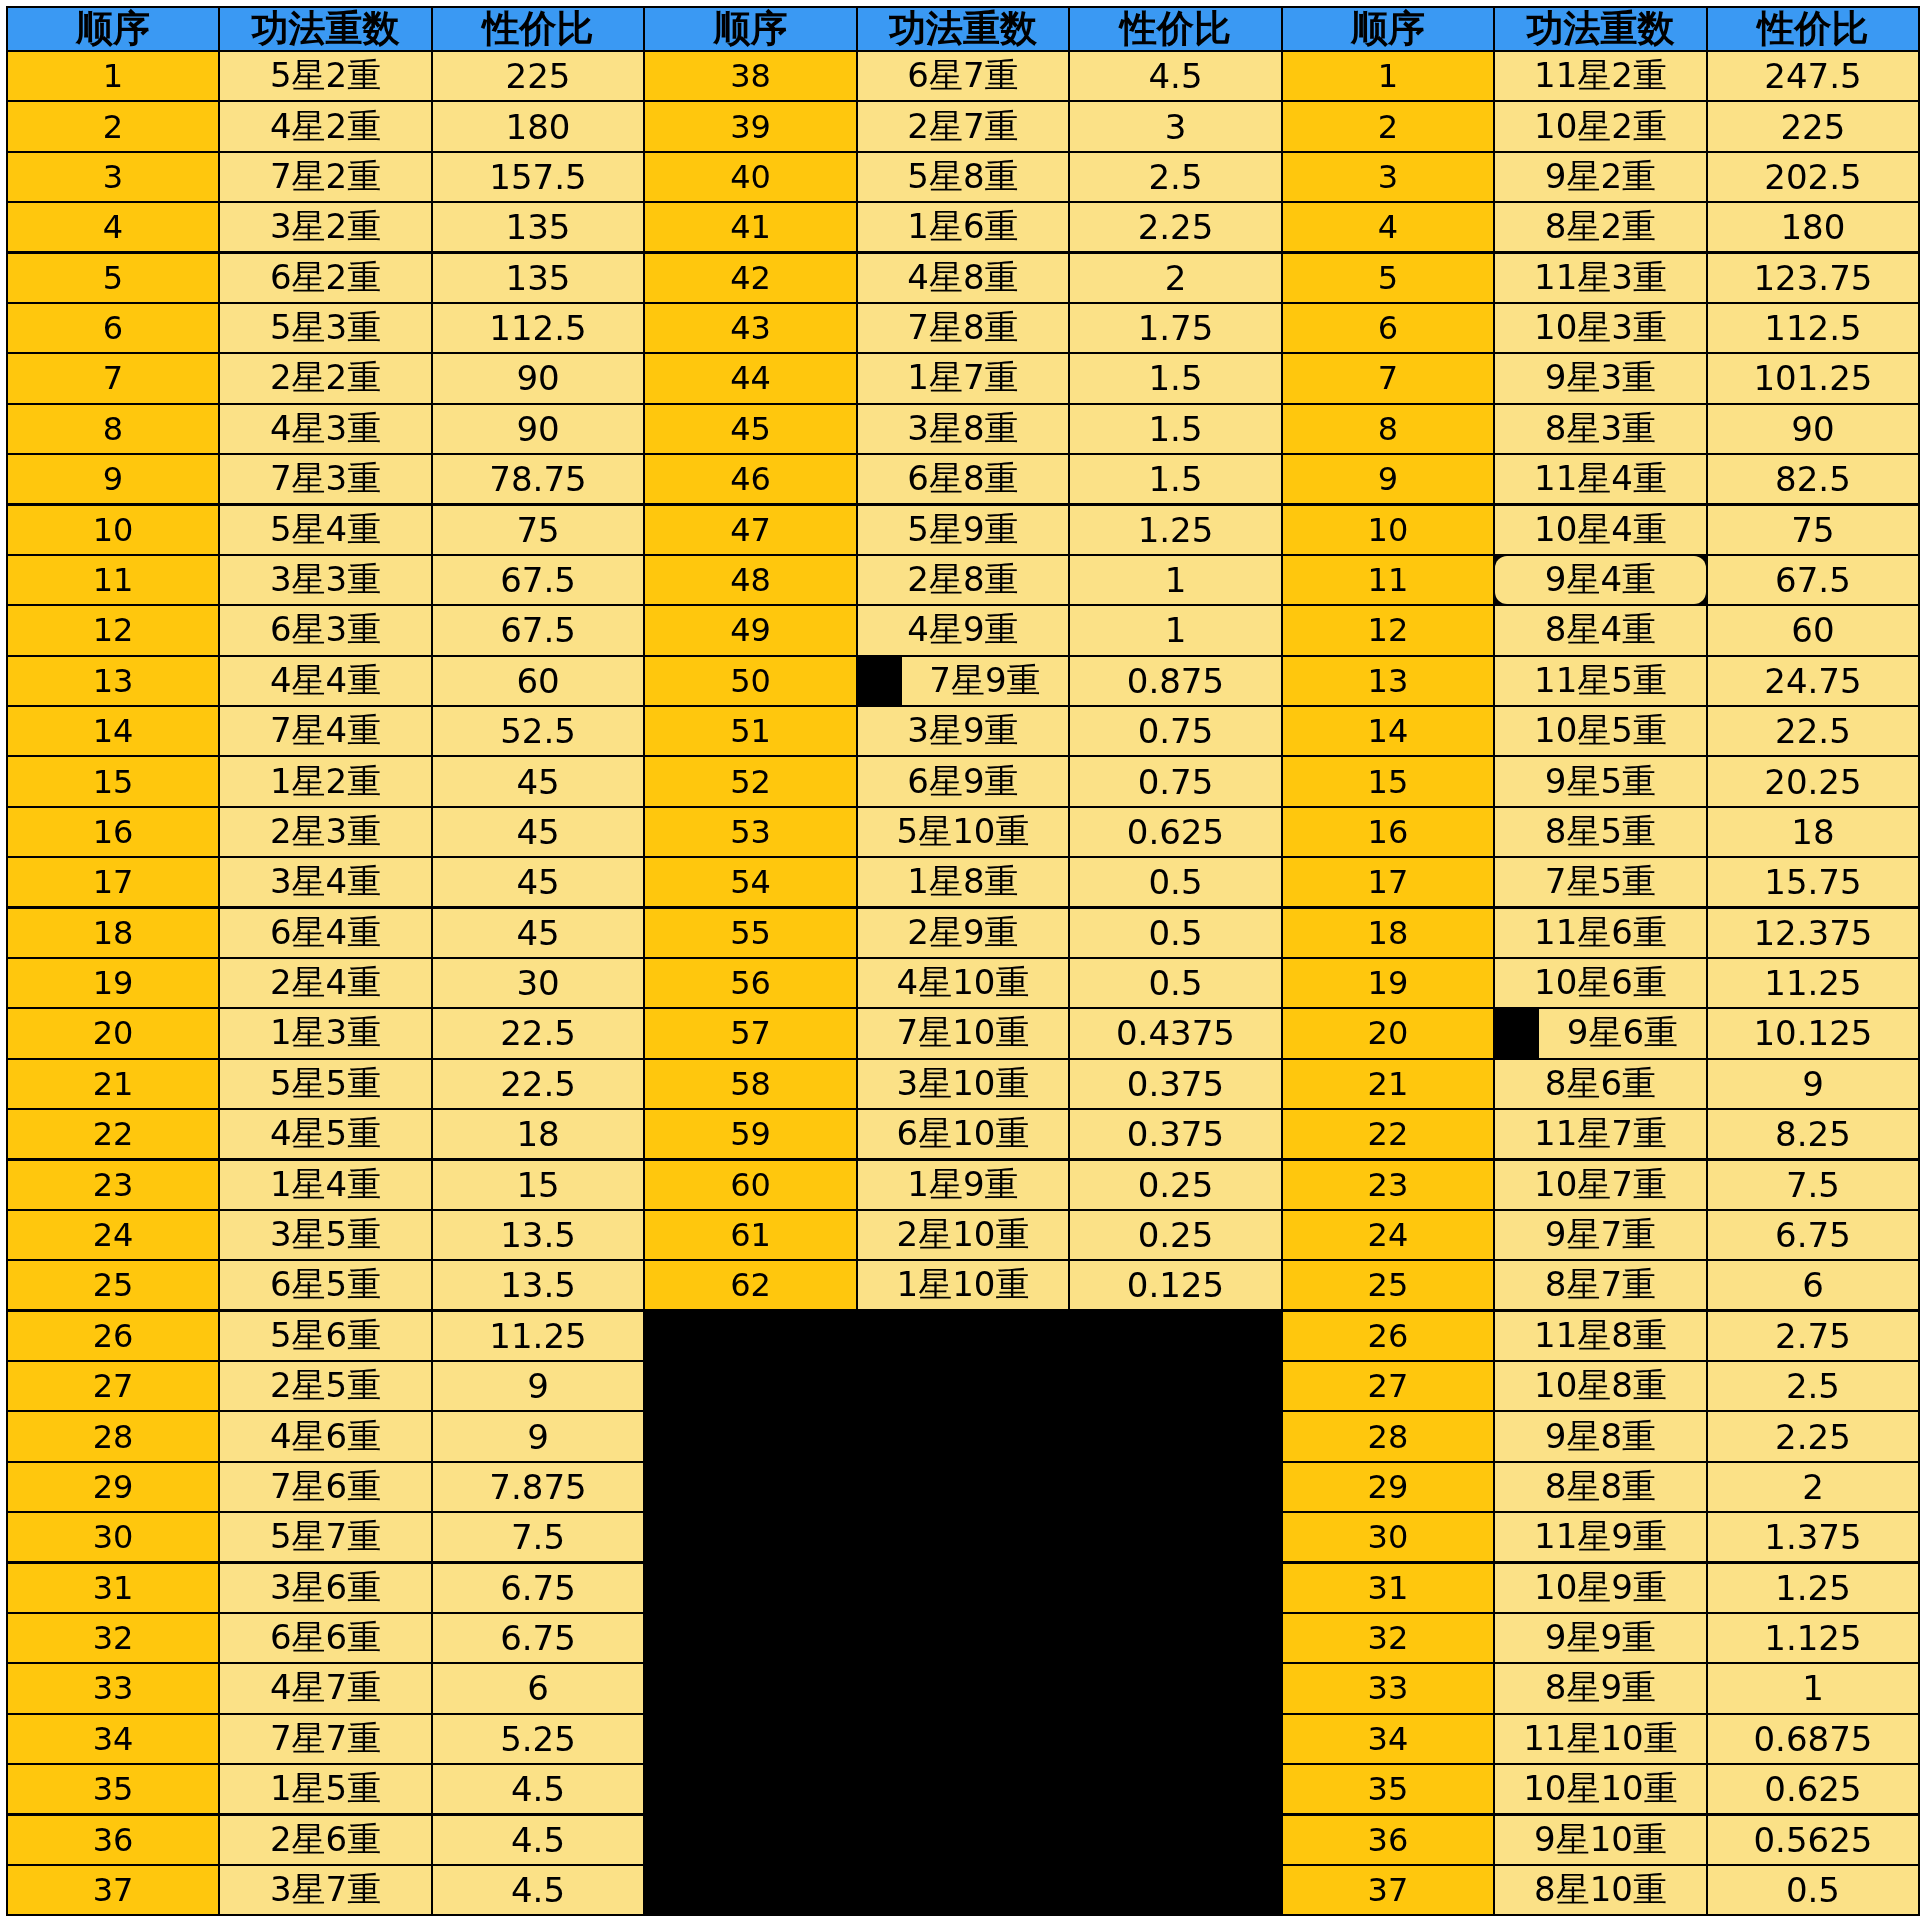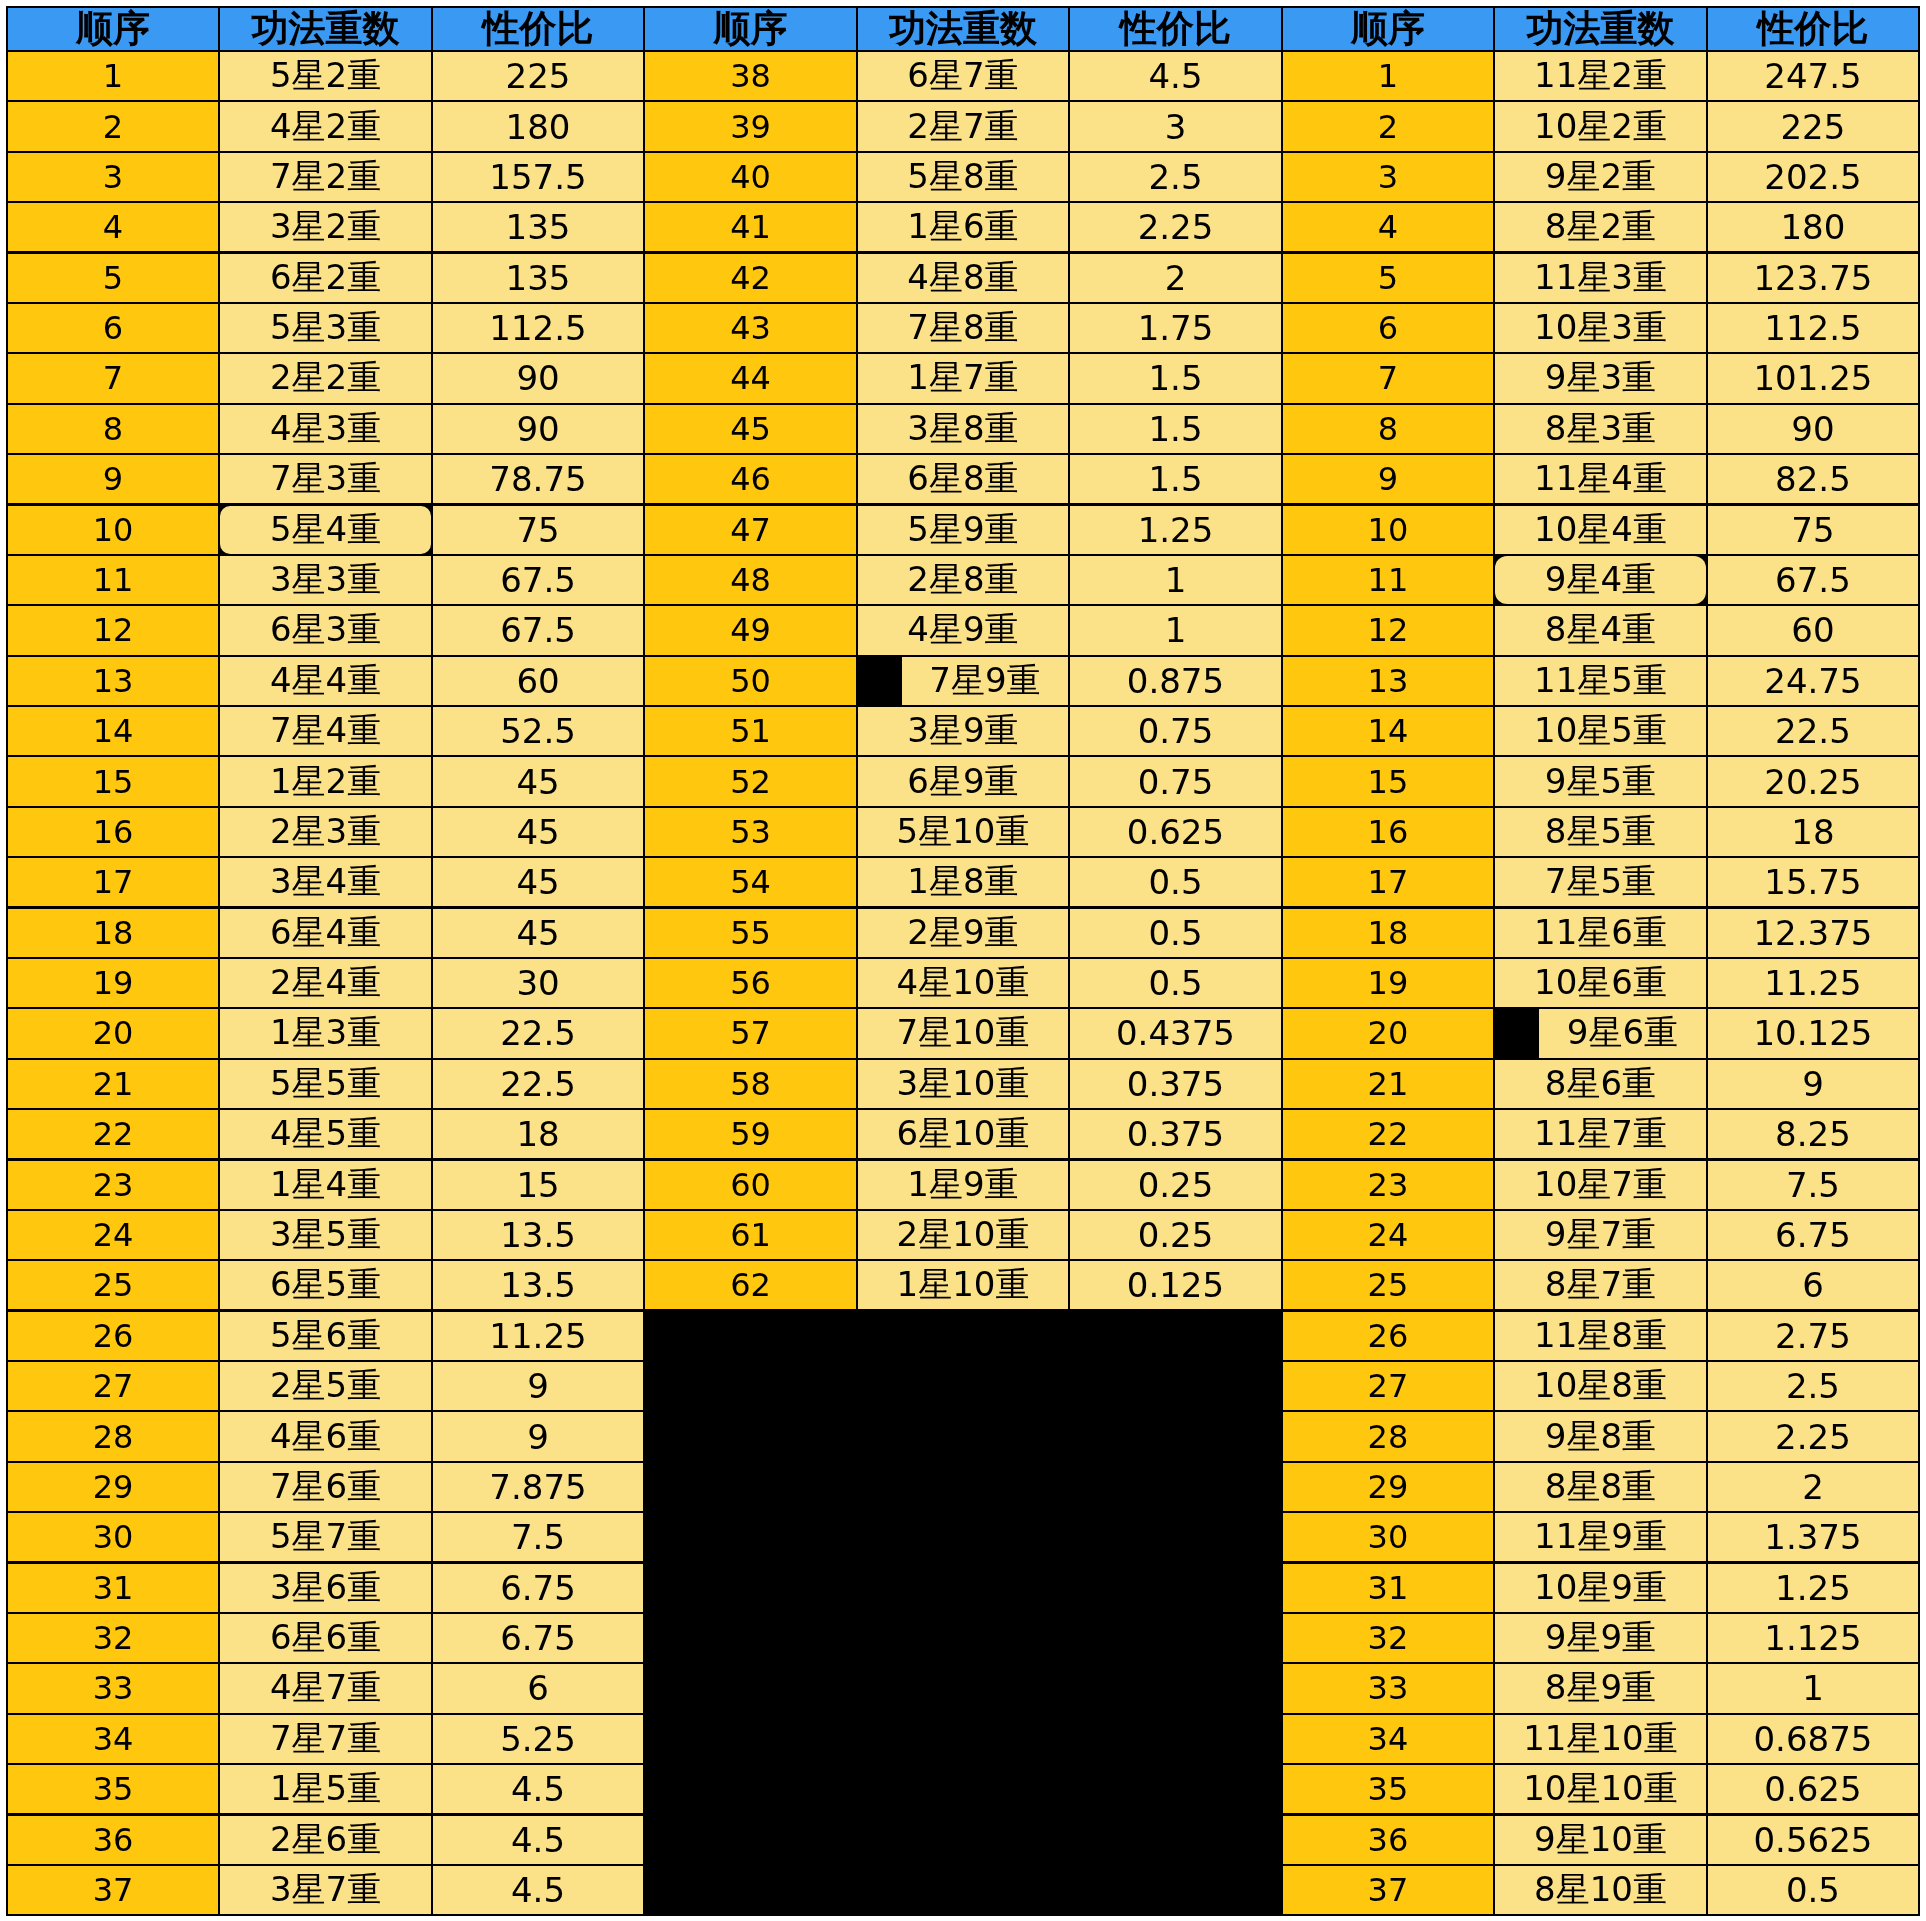--- a/index.html
+++ b/index.html
@@ -104,21 +104,21 @@
       <div class="cell order" style="grid-area: 8 / 1;">7</div>
       <div class="cell data" style="grid-area: 8 / 2;">2星2重</div>
       <div class="cell data" style="grid-area: 8 / 3;">90</div>
       <div class="cell order" style="grid-area: 9 / 1;">8</div>
       <div class="cell data" style="grid-area: 9 / 2;">4星3重</div>
       <div class="cell data" style="grid-area: 9 / 3;">90</div>
       <div class="cell order" style="grid-area: 10 / 1;">9</div>
       <div class="cell data" style="grid-area: 10 / 2;">7星3重</div>
       <div class="cell data" style="grid-area: 10 / 3;">78.75</div>
       <div class="cell order" style="grid-area: 11 / 1;">10</div>
-      <div class="cell data" style="grid-area: 11 / 2; border-radius: 10px;">5星4重</div>
+      <div class="cell data" style="grid-area: 11 / 2;">5星4重</div>
       <div class="cell data" style="grid-area: 11 / 3;">75</div>
       <div class="cell order" style="grid-area: 12 / 1;">11</div>
       <div class="cell data" style="grid-area: 12 / 2;">3星3重</div>
       <div class="cell data" style="grid-area: 12 / 3;">67.5</div>
       <div class="cell order" style="grid-area: 13 / 1;">12</div>
       <div class="cell data" style="grid-area: 13 / 2;">6星3重</div>
       <div class="cell data" style="grid-area: 13 / 3;">67.5</div>
       <div class="cell order" style="grid-area: 14 / 1;">13</div>
       <div class="cell data" style="grid-area: 14 / 2;">4星4重</div>
       <div class="cell data" style="grid-area: 14 / 3;">60</div>

